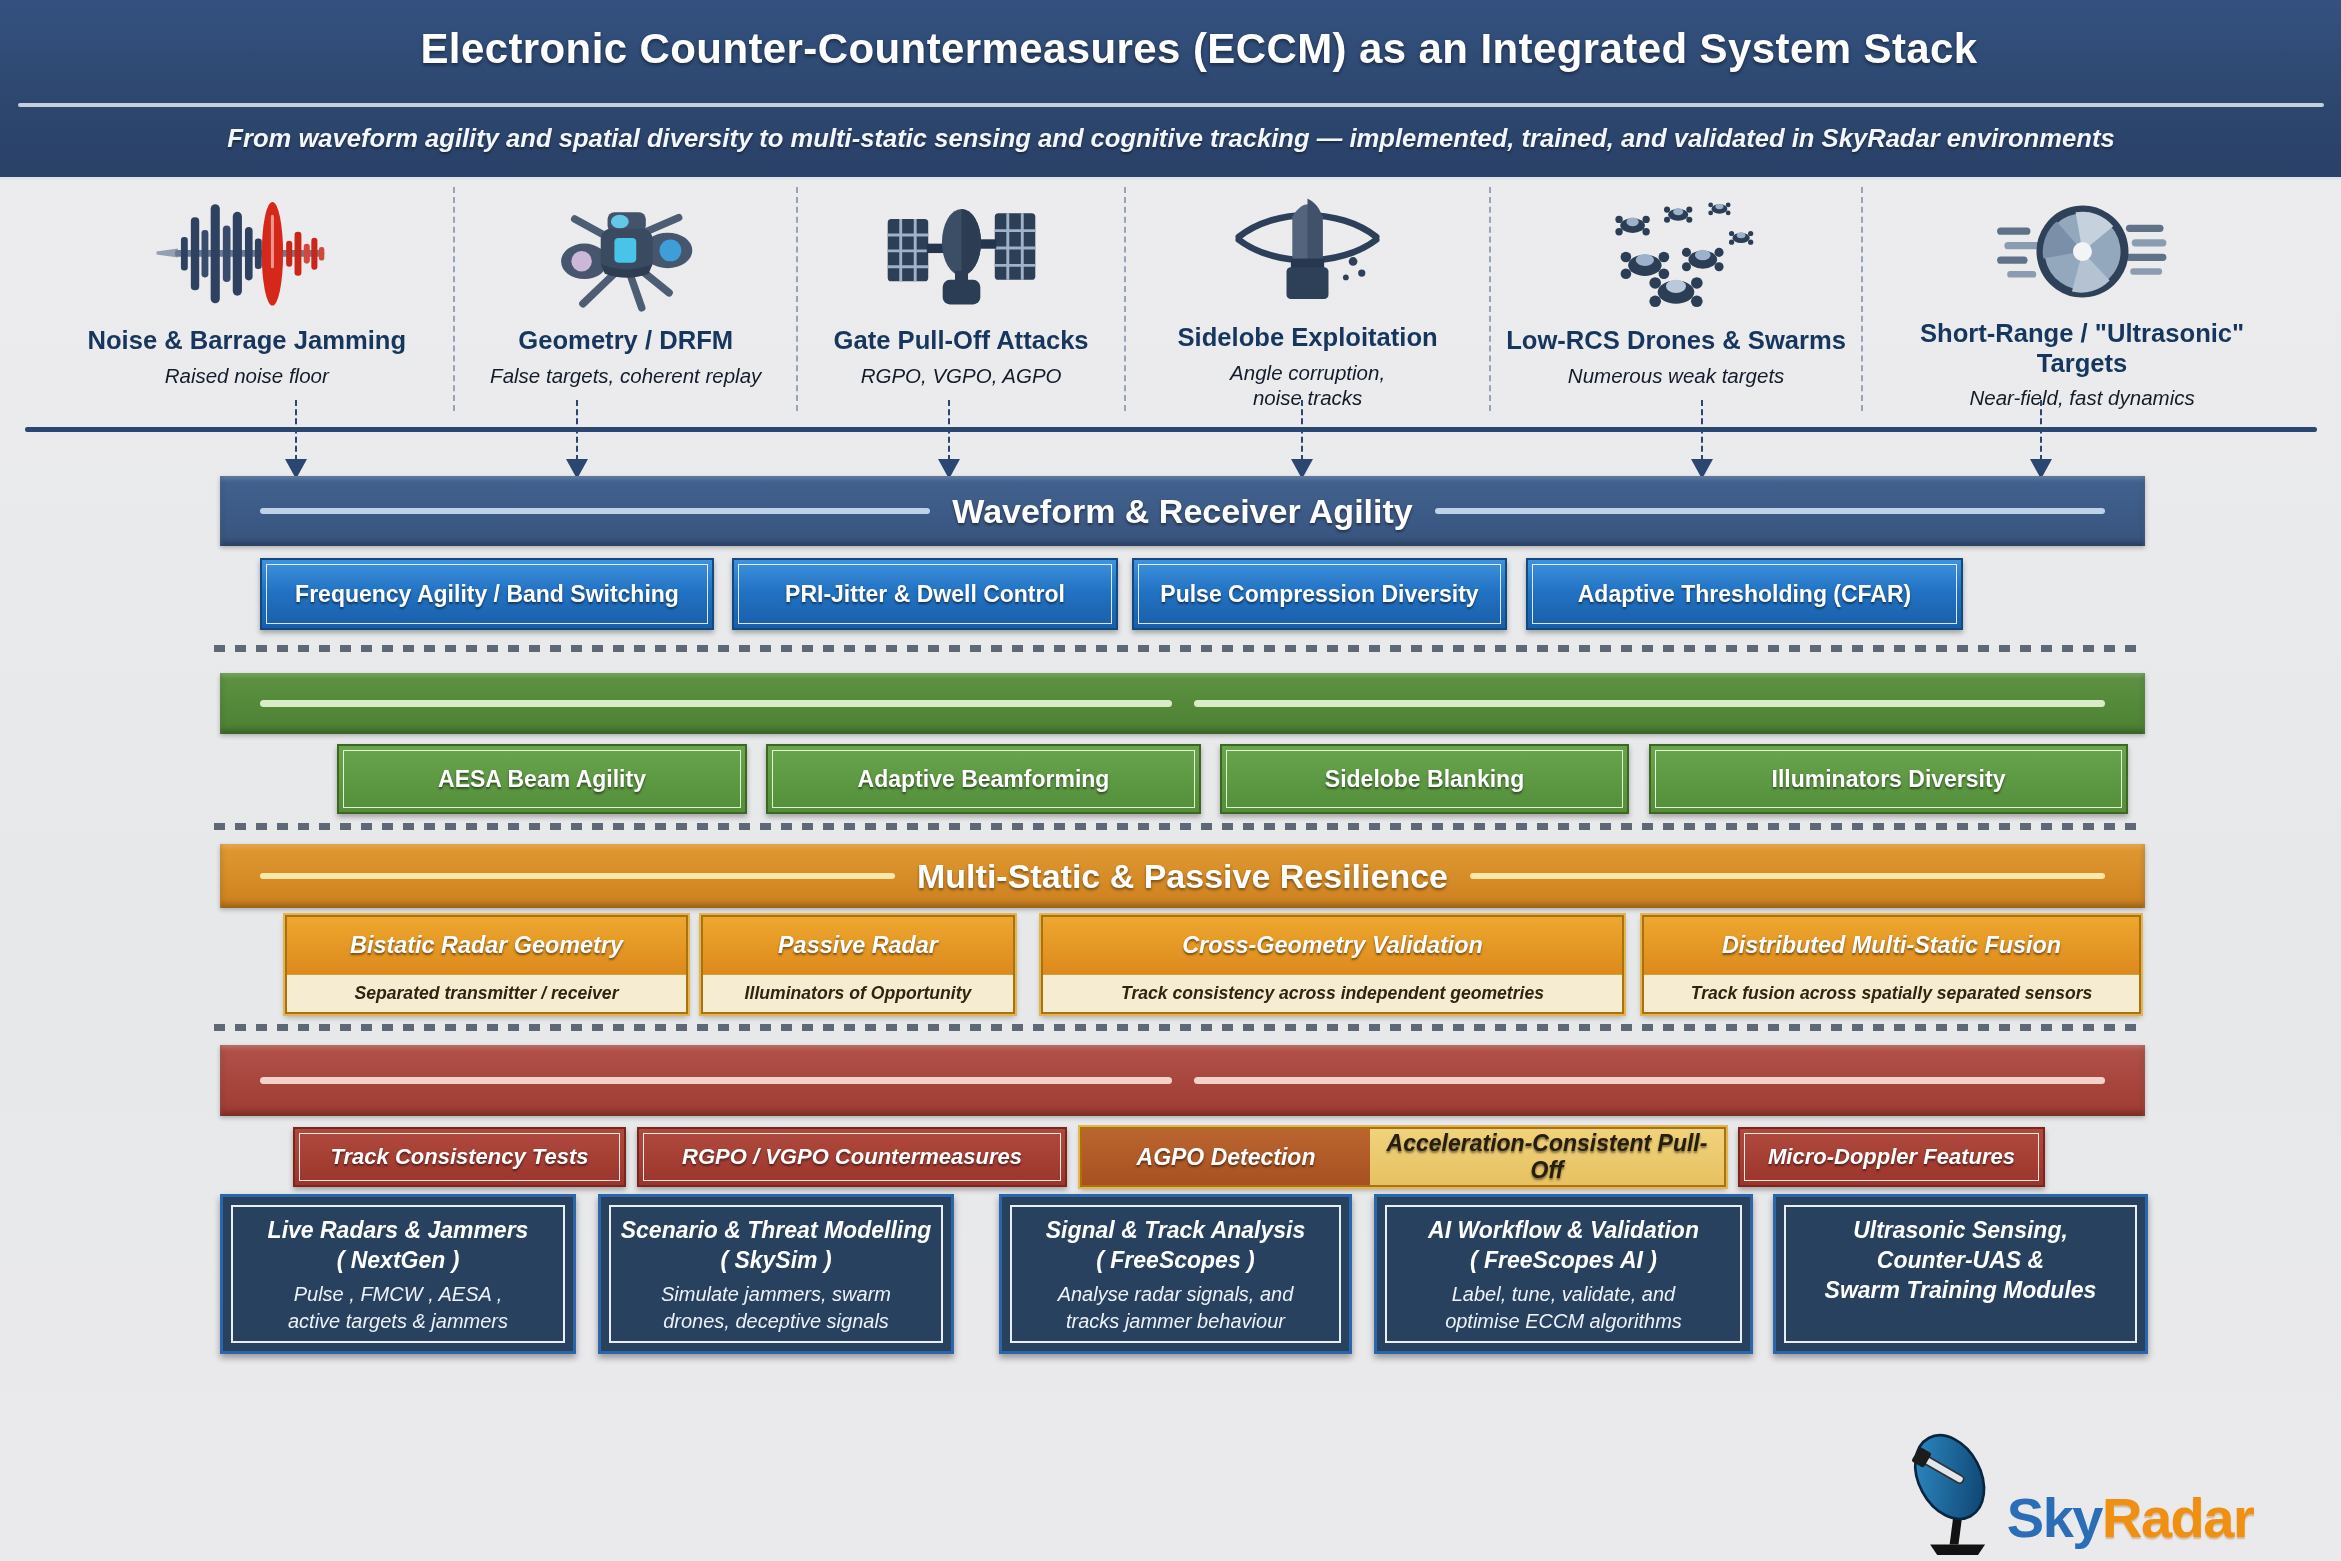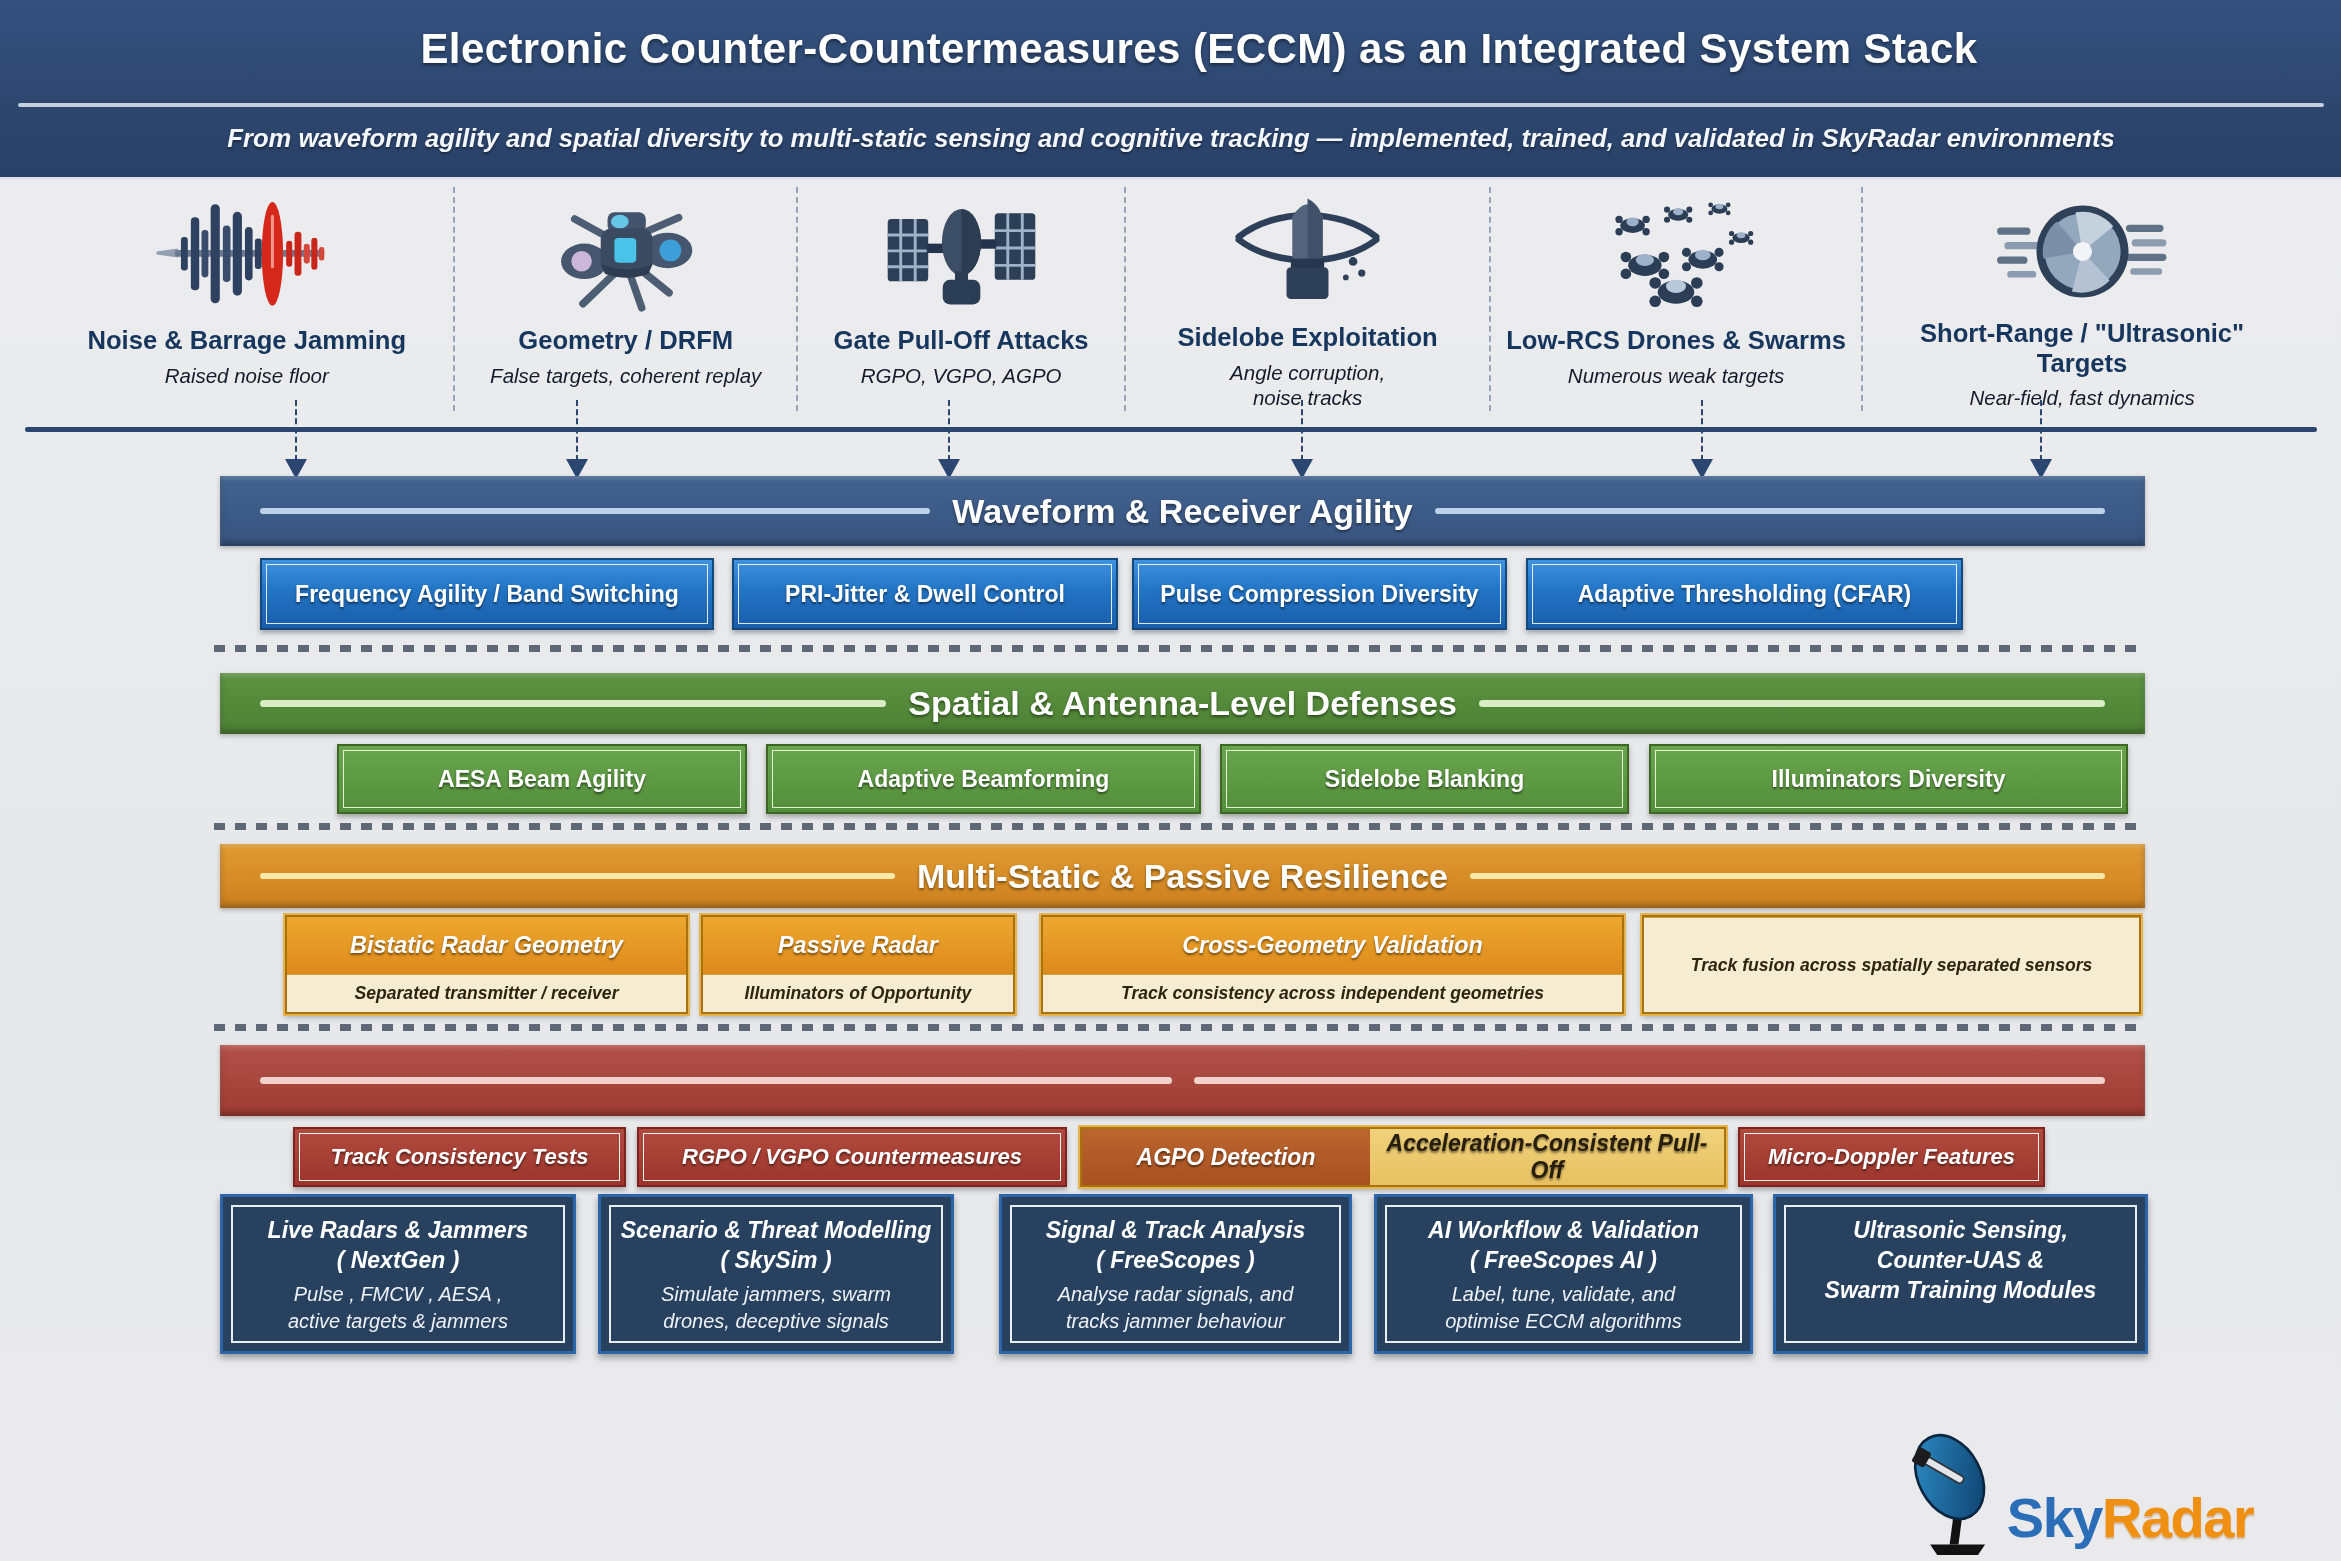--- a/index.html
+++ b/index.html
@@ -415,21 +415,20 @@
         <span>Pulse Compression Diversity</span>
       </div>
     <div class="sbox" style="left:1526px;width:437px">
         <span>Adaptive Thresholding (CFAR)</span>
       </div>
   </div>
   <div class="dash-sep" id="sep1"></div>
 
   <div class="band" id="band-spatial">
     <div class="band-line"></div>
-    <h2 class="band-title">Spatial &amp; Antenna-Level Defenses</h2>
     <div class="band-line"></div>
   </div>
   <div class="grow">
     <div class="sbox" style="left:337px;width:410px">
         <span>AESA Beam Agility</span>
       </div>
     <div class="sbox" style="left:766px;width:435px">
         <span>Adaptive Beamforming</span>
       </div>
     <div class="sbox" style="left:1220px;width:409px">
@@ -465,20 +464,23 @@
     </div>
     <div class="obox" style="left:1041px;width:583px">
       <div class="obox-top">
           <span>Cross-Geometry Validation</span>
         </div>
       <div class="obox-sub">
           <span>Track consistency across independent geometries</span>
         </div>
     </div>
     <div class="obox" style="left:1642px;width:499px">
+      <div class="obox-top">
+          <span>Distributed Multi-Static Fusion</span>
+        </div>
       <div class="obox-sub">
           <span>Track fusion across spatially separated sensors</span>
         </div>
     </div>
   </div>
   <div class="dash-sep" id="sep3"></div>
 
   <div class="band" id="band-cognitive">
     <div class="band-line"></div>
     <div class="band-line"></div>

